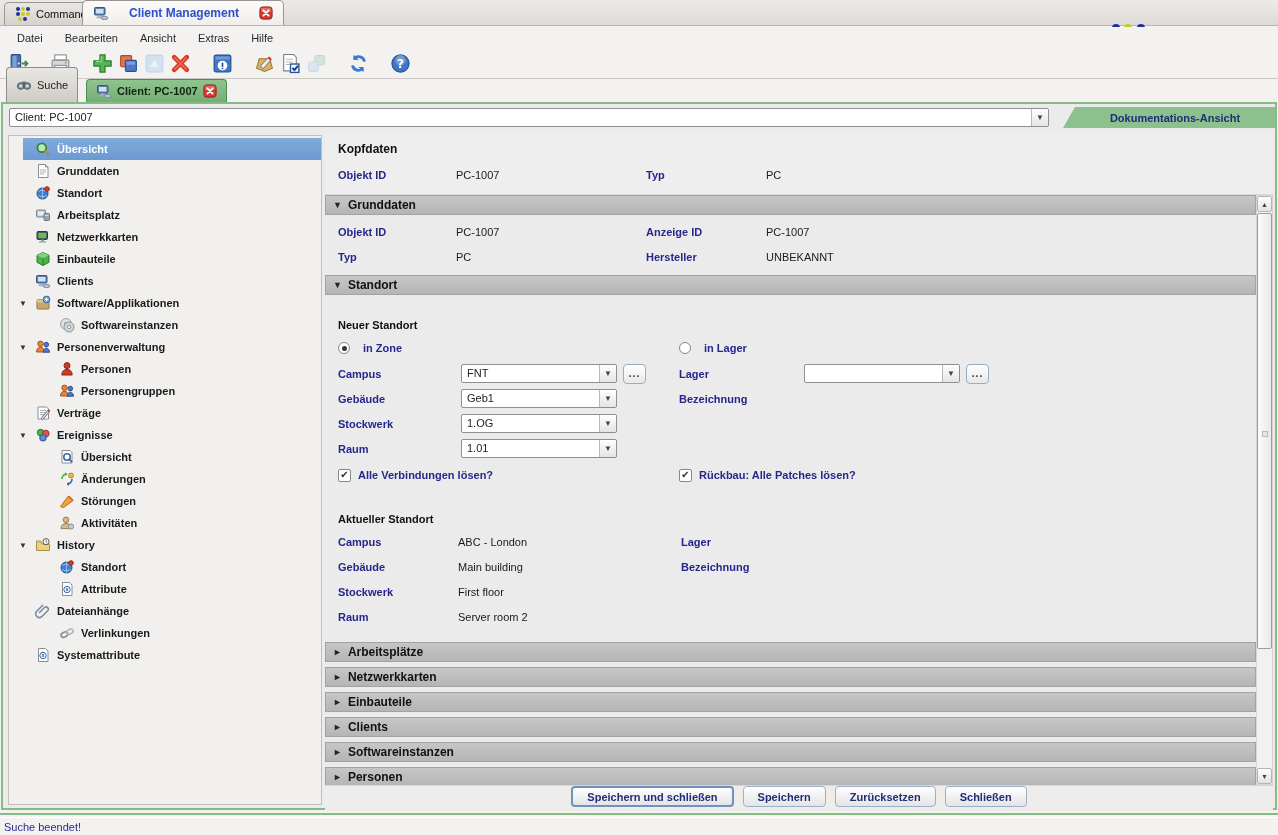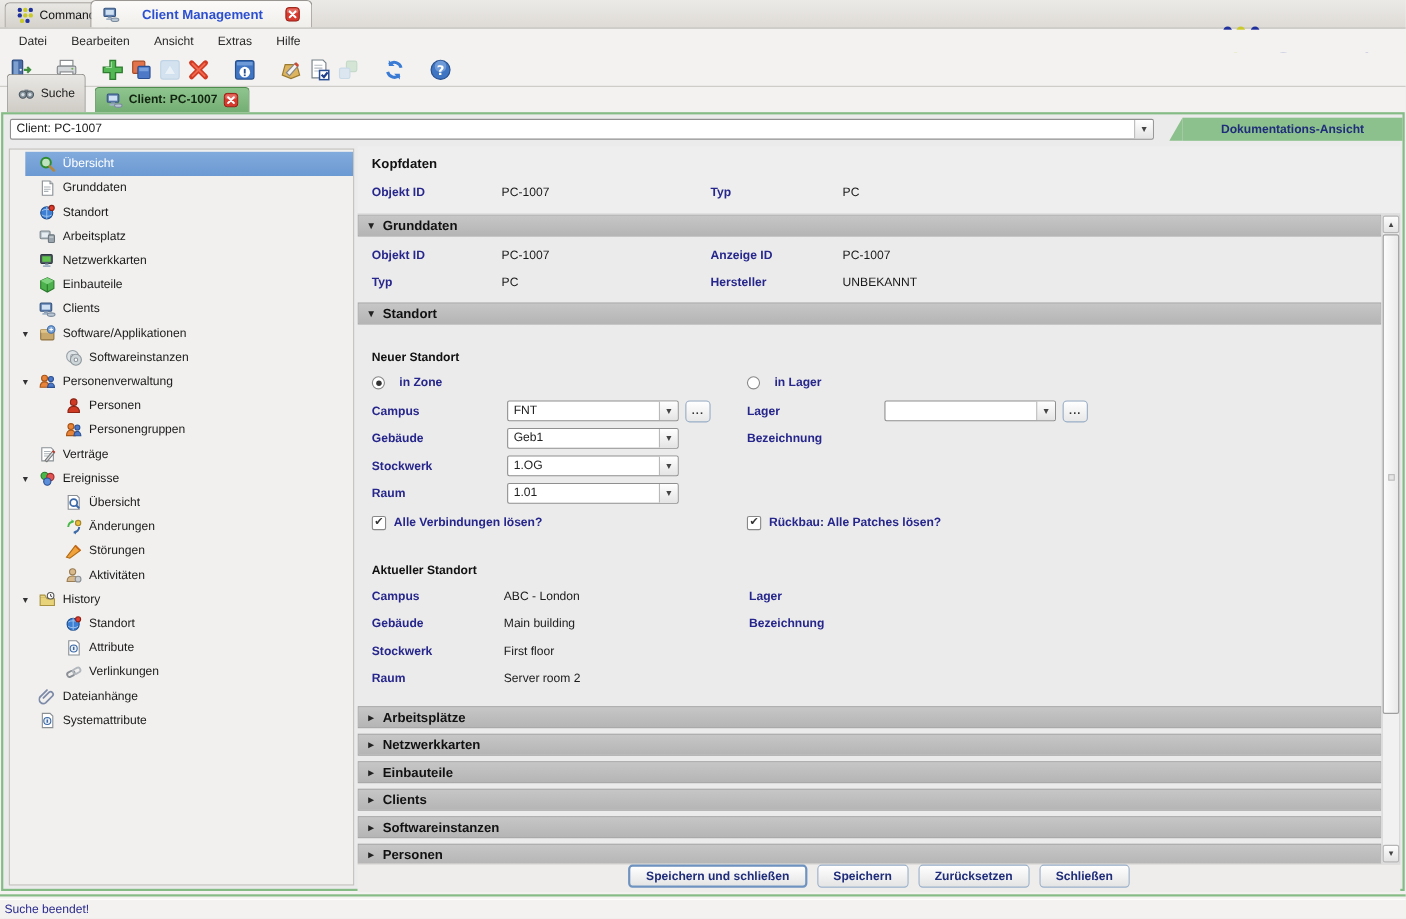--- a/index.html
+++ b/index.html
@@ -59,21 +59,21 @@
   .view-tab:before { content:""; position:absolute; left:-12px; top:0; border-bottom:21px solid #8cc08c;
     border-left:12px solid transparent; }
   
   .panes { position:absolute; top:29px; left:0; right:0; bottom:0; }
   .sidebar { position:absolute; top:2px; left:5px; width:314px; bottom:3px;
     background:#f1f0ee; border:1px solid #c2c0bc; overflow:hidden; padding-top:2px; }
   .tree-row { height:22px; display:flex; align-items:center; cursor:default; position:relative; }
   .tree-row .expander { position:absolute; left:10px; width:12px; font-size:8px; color:#333; }
   .tree-row .ico { position:absolute; left:26px; }
   .tree-row.lvl1 .ico { left:50px; }
-  .tree-row .lbl { position:absolute; left:48px; color:#1a1a1a; }
+  .tree-row .lbl { position:absolute; left:48px; color:#1a1a1a;font-weight:bold; }
   .tree-row.lvl1 .lbl { left:72px; }
   .tree-row.selected { background:linear-gradient(#82abdd,#6b99d2); margin-left:14px; }
   .tree-row.selected .ico { left:12px; } .tree-row.selected .lbl { left:34px; color:#fff; }
   
   .main { position:absolute; left:322px; top:0; right:2px; bottom:2px; }
   .kopf { height:62px; background:#eeeeee; border-bottom:1px solid #d8d8d8; padding-top:6px; }
   .blk-title { font-weight:bold; font-size:12px; color:#111; padding:3px 0 6px 13px; }
   .frow { display:grid; grid-template-columns:118px 190px 120px auto; padding-left:13px; height:25px; align-items:center; }
   .flabel { color:#26268c; font-weight:bold; }
   .fvalue { color:#1a1a1a; }
@@ -559,38 +559,38 @@
         <div class="tree-row lvl1">
           <span class="ico">
             <svg viewBox="0 0 16 16">
               <path d="M3.5 1.5h7L13 4v10.5H3.5z" fill="#fff" stroke="#8a8f94"></path>
               <circle cx="8" cy="8.5" r="3.2" fill="#eef2f6" stroke="#3c6aa8"></circle>
               <path d="M8 7v3M8 5.8v.2" stroke="#3c6aa8" stroke-width="1.4"></path>
             </svg>
           </span>
           <span class="lbl">Attribute</span>
         </div>
+        <div class="tree-row lvl0">
+          <span class="ico">
+            <svg viewBox="0 0 16 16">
+              <path d="M4.5 9.5l5.2-5.2a2.3 2.3 0 013.2 3.2l-6.2 6.2a3.7 3.7 0 01-5.2-5.2l6.2-6.2" fill="none" stroke="#7d8aa8" stroke-width="1.6" stroke-linecap="round"></path>
+            </svg>
+          </span>
+          <span class="lbl">Dateianhänge</span>
+        </div>
         <div class="tree-row lvl1">
           <span class="ico">
             <svg viewBox="0 0 16 16">
               <g transform="rotate(-28 8 8)">
                 <rect x="1.5" y="6" width="7" height="4.4" rx="2.2" fill="none" stroke="#8a9096" stroke-width="1.7"></rect>
                 <rect x="7.5" y="6" width="7" height="4.4" rx="2.2" fill="none" stroke="#b2b8be" stroke-width="1.7"></rect>
               </g>
             </svg>
           </span>
           <span class="lbl">Verlinkungen</span>
-        </div>
-        <div class="tree-row lvl0">
-          <span class="ico">
-            <svg viewBox="0 0 16 16">
-              <path d="M4.5 9.5l5.2-5.2a2.3 2.3 0 013.2 3.2l-6.2 6.2a3.7 3.7 0 01-5.2-5.2l6.2-6.2" fill="none" stroke="#7d8aa8" stroke-width="1.6" stroke-linecap="round"></path>
-            </svg>
-          </span>
-          <span class="lbl">Dateianhänge</span>
         </div>
         <div class="tree-row lvl0">
           <span class="ico">
             <svg viewBox="0 0 16 16">
               <path d="M3.5 1.5h7L13 4v10.5H3.5z" fill="#fff" stroke="#8a8f94"></path>
               <circle cx="8" cy="8.5" r="3.2" fill="#eef2f6" stroke="#3c6aa8"></circle>
               <path d="M8 7v3M8 5.8v.2" stroke="#3c6aa8" stroke-width="1.4"></path>
             </svg>
           </span>
           <span class="lbl">Systemattribute</span>

